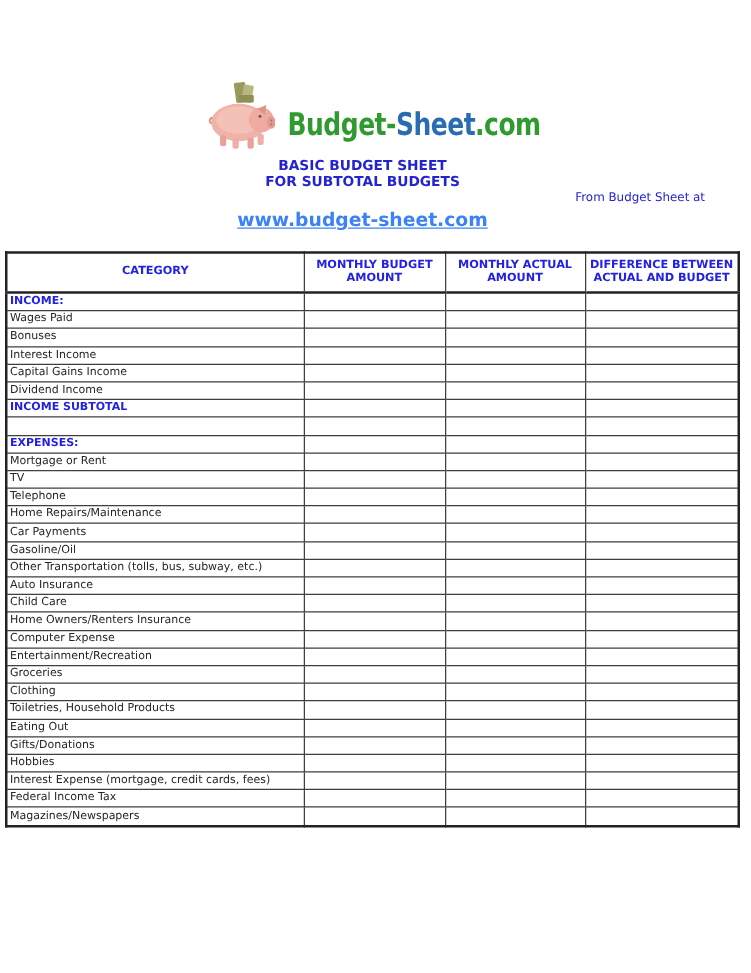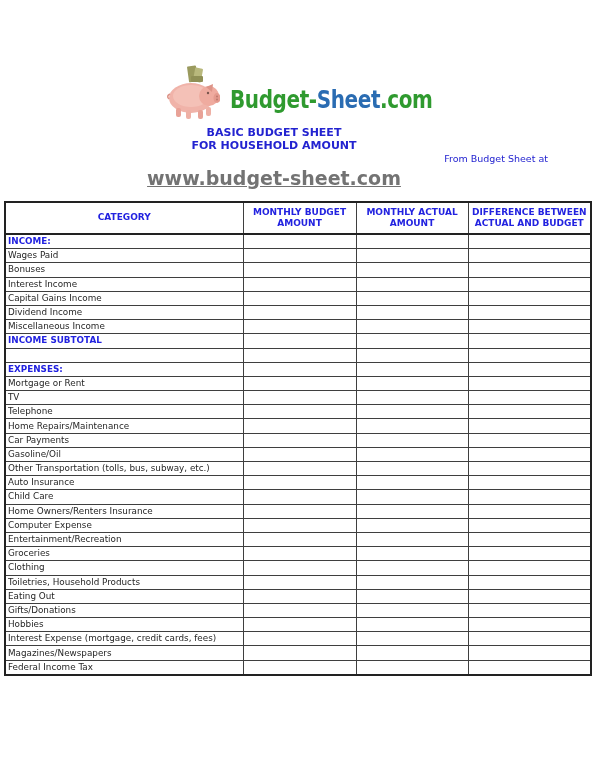--- a/index.html
+++ b/index.html
@@ -12,24 +12,24 @@
   .logo { position:absolute; left:166px; top:64px; display:flex; align-items:center; }
   .logo-text {
     font-size:25px; font-weight:bold; letter-spacing:-0.5px;
     transform:scaleX(0.80); transform-origin:left center; white-space:nowrap;
     margin-left:10px; margin-top:10px;
   }
   .logo-green { color:#2f9a2f; }
   .logo-blue  { color:#2a6cb2; }
 
   
-  .header-block { position:absolute; left:0; top:126px; width:548px; text-align:center; color:#2323d0; }
+  .header-block { position:absolute; left:0; top:126px; width:548px; text-align:center; color:#2323d0;padding-left:16px; }
   .title-line { font-size:11px; font-weight:bold; line-height:13px; }
   .subtitle   { font-size:9.5px; line-height:12px; margin-top:1px;text-align:right; }
-  .site-link  { display:inline-block; font-size:19px; font-weight:bold; text-decoration:underline; color:#737373; margin-top:2px; }
+  .site-link  { display:inline-block; font-size:15px; font-weight:bold; text-decoration:underline; color:#3b82f6; margin-top:2px; }
 
   
   table.budget {
     position:absolute; left:4px; top:201px; width:586px;
     border-collapse:collapse; table-layout:fixed;
     border:2px solid #222222;
   }
   table.budget th, table.budget td { border:1px solid #3f3f3f; overflow:hidden; }
   table.budget thead th {
     height:28px; font-size:9px; font-weight:bold; color:#2222e0;
@@ -76,21 +76,21 @@
         <rect x="40" y="43" width="5" height="9" rx="2" fill="#eeb0a5"></rect>
 
         <path d="M4 30 q-4 2 -1 5" stroke="#dd9488" stroke-width="1.6" fill="none"></path>
       </svg>
     </span>
     <span class="logo-text"><span class="logo-green">Budget-</span><span class="logo-blue">Sheet</span><span class="logo-green">.com</span></span>
   </div>
 
   <div class="header-block">
     <div class="title-line">BASIC BUDGET SHEET</div>
-    <div class="title-line">FOR HOUSEHOLD AMOUNT</div>
+    <div class="title-line">FOR SUBTOTAL BUDGETS</div>
     <div class="subtitle">From Budget Sheet at</div>
     <a href="#" class="site-link">www.budget-sheet.com</a>
   </div>
 
   <table class="budget">
     <colgroup>
       <col style="width:238px">
       <col style="width:113px">
       <col style="width:112px">
       <col style="width:123px">
@@ -133,26 +133,20 @@
       <td></td>
       <td></td>
       <td></td>
     </tr>
         <tr>
       <td class="cat">Dividend Income</td>
       <td></td>
       <td></td>
       <td></td>
     </tr>
-        <tr>
-      <td class="cat">Miscellaneous Income</td>
-      <td></td>
-      <td></td>
-      <td></td>
-    </tr>
         <tr class="section">
       <td class="cat">INCOME SUBTOTAL</td>
       <td></td>
       <td></td>
       <td></td>
     </tr>
         <tr class="blank">
       <td class="cat"></td>
       <td></td>
       <td></td>
@@ -272,27 +266,27 @@
       <td></td>
       <td></td>
     </tr>
         <tr>
       <td class="cat">Interest Expense (mortgage, credit cards, fees)</td>
       <td></td>
       <td></td>
       <td></td>
     </tr>
         <tr>
+      <td class="cat">Federal Income Tax</td>
+      <td></td>
+      <td></td>
+      <td></td>
+    </tr>
+        <tr>
       <td class="cat">Magazines/Newspapers</td>
-      <td></td>
-      <td></td>
-      <td></td>
-    </tr>
-        <tr>
-      <td class="cat">Federal Income Tax</td>
       <td></td>
       <td></td>
       <td></td>
     </tr>
       </tbody>
   </table>
 
 </div>
 
 </body></html>

